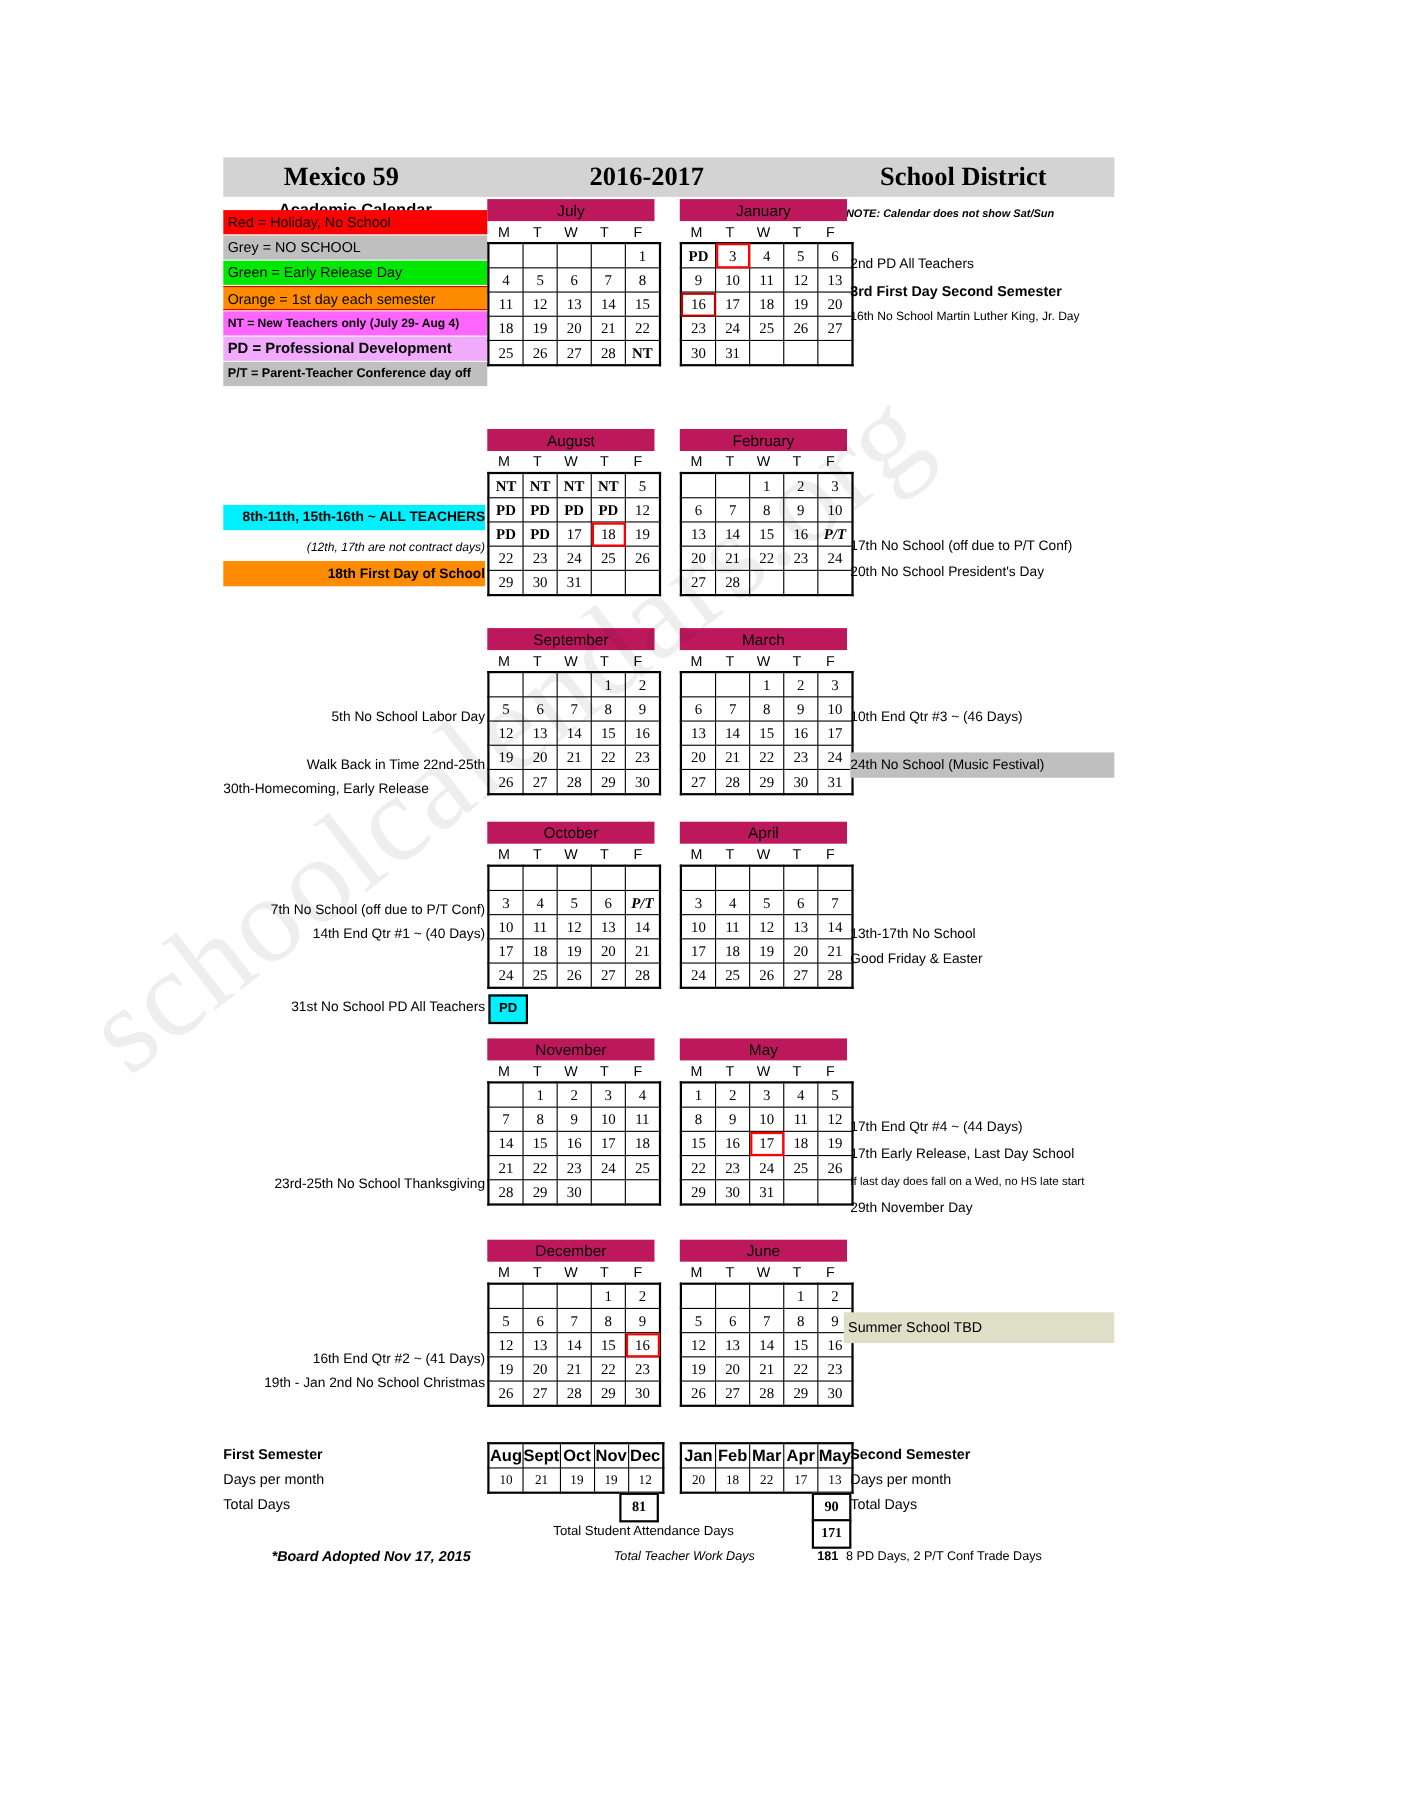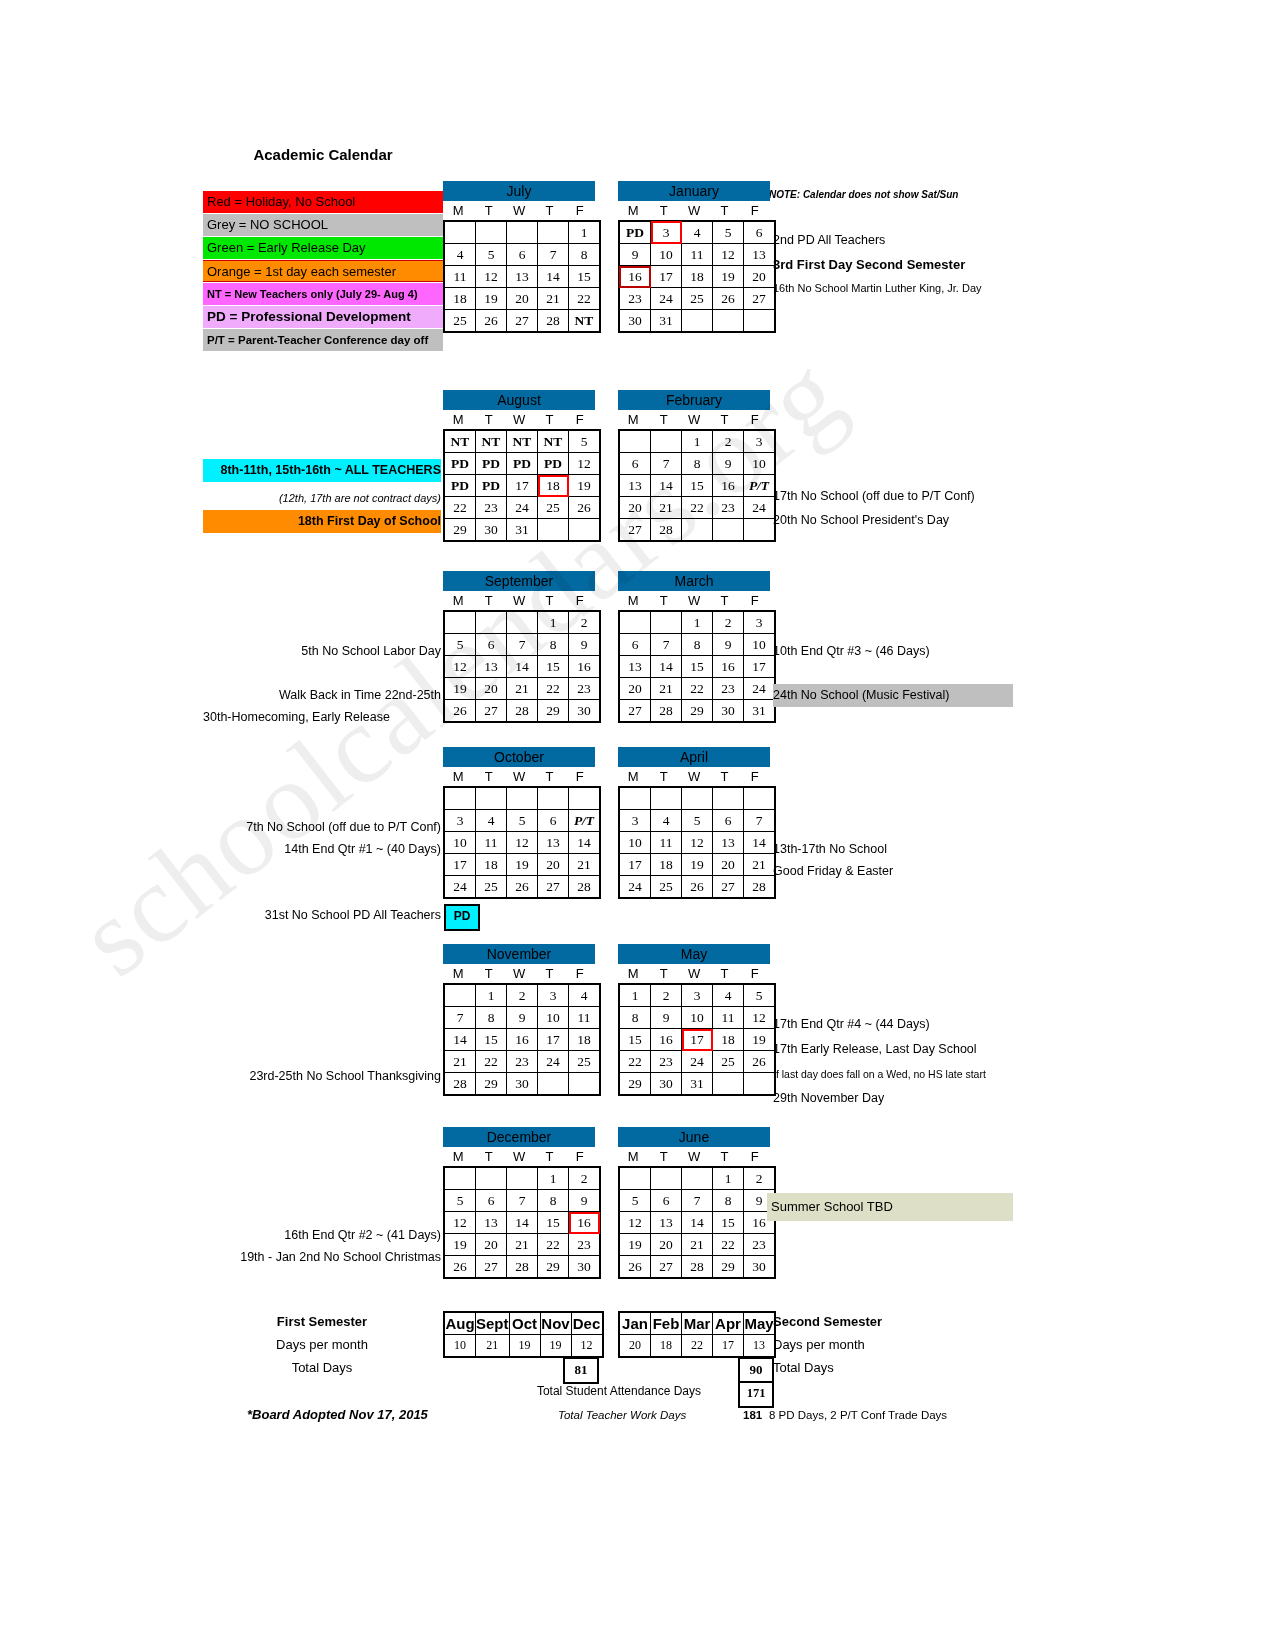--- a/index.html
+++ b/index.html
@@ -79,21 +79,21 @@
   .lg.magenta{background:#ff66ff;font-weight:bold;font-size:11px;}
   .lg.cyan{background:#f0abfc;font-weight:bold;font-size:13.5px;}
   .lg.greylt{background:#bfbfbf;font-weight:bold;font-size:11.5px;}
 
   
   .mon{
     position:absolute;
     width:152px;
   }
   .mon .mhdr{
-    background:#0369a1;
+    background:#be185d;
     text-align:center;
     font-size:14px;
     height:20px;
     line-height:20px;
     font-family:"Liberation Sans", sans-serif;
   }
   .dow{
     display:flex;
     height:19px;
   }
@@ -193,21 +193,21 @@
   .sumtbl{border-collapse:collapse;table-layout:fixed;border:2px solid #000;}
   .sumtbl td{
     border:1px solid #000;
     width:30px;height:21px;
     text-align:center;
     font-size:12px;
     font-family:"Liberation Serif",serif;
     padding:0;
   }
   .sumtbl td.mh{font-weight:bold;font-size:15px;font-family:"Liberation Sans",sans-serif;}
-  .lbl-r{position:absolute;text-align:center;font-size:13px;white-space:nowrap;}
+  .lbl-r{position:absolute;text-align:left;font-size:13px;white-space:nowrap;}
   .lbl-l{position:absolute;text-align:left;font-size:13px;white-space:nowrap;}
   .lbl-bold{font-weight:bold;}
   .totbox{
     position:absolute;
     width:32px;height:23px;
     border:2px solid #000;
     text-align:center;
     line-height:21px;
     font-size:13px;
     font-weight:bold;
@@ -235,20 +235,25 @@
 </style>
 </head>
 <body>
 
 <div id="watermark">
   <div class="wm-text">schoolcalendars.org</div>
 </div>
 
 <div id="page">
 
+  <div class="titlebar">
+    <span class="t t-left">Mexico 59</span>
+    <span class="t t-mid">2016-2017</span>
+    <span class="t t-right">School District</span>
+  </div>
 
   <div class="academic">Academic Calendar</div>
 
   <div class="legend">
     <div class="lg red">Red = Holiday, No School</div>
     <div class="lg grey">Grey = NO SCHOOL</div>
     <div class="lg green">Green = Early Release Day</div>
     <div class="lg orange">Orange = 1st day each semester</div>
     <div class="lg magenta">NT = New Teachers only (July 29- Aug 4)</div>
     <div class="lg cyan">PD = Professional Development</div>

